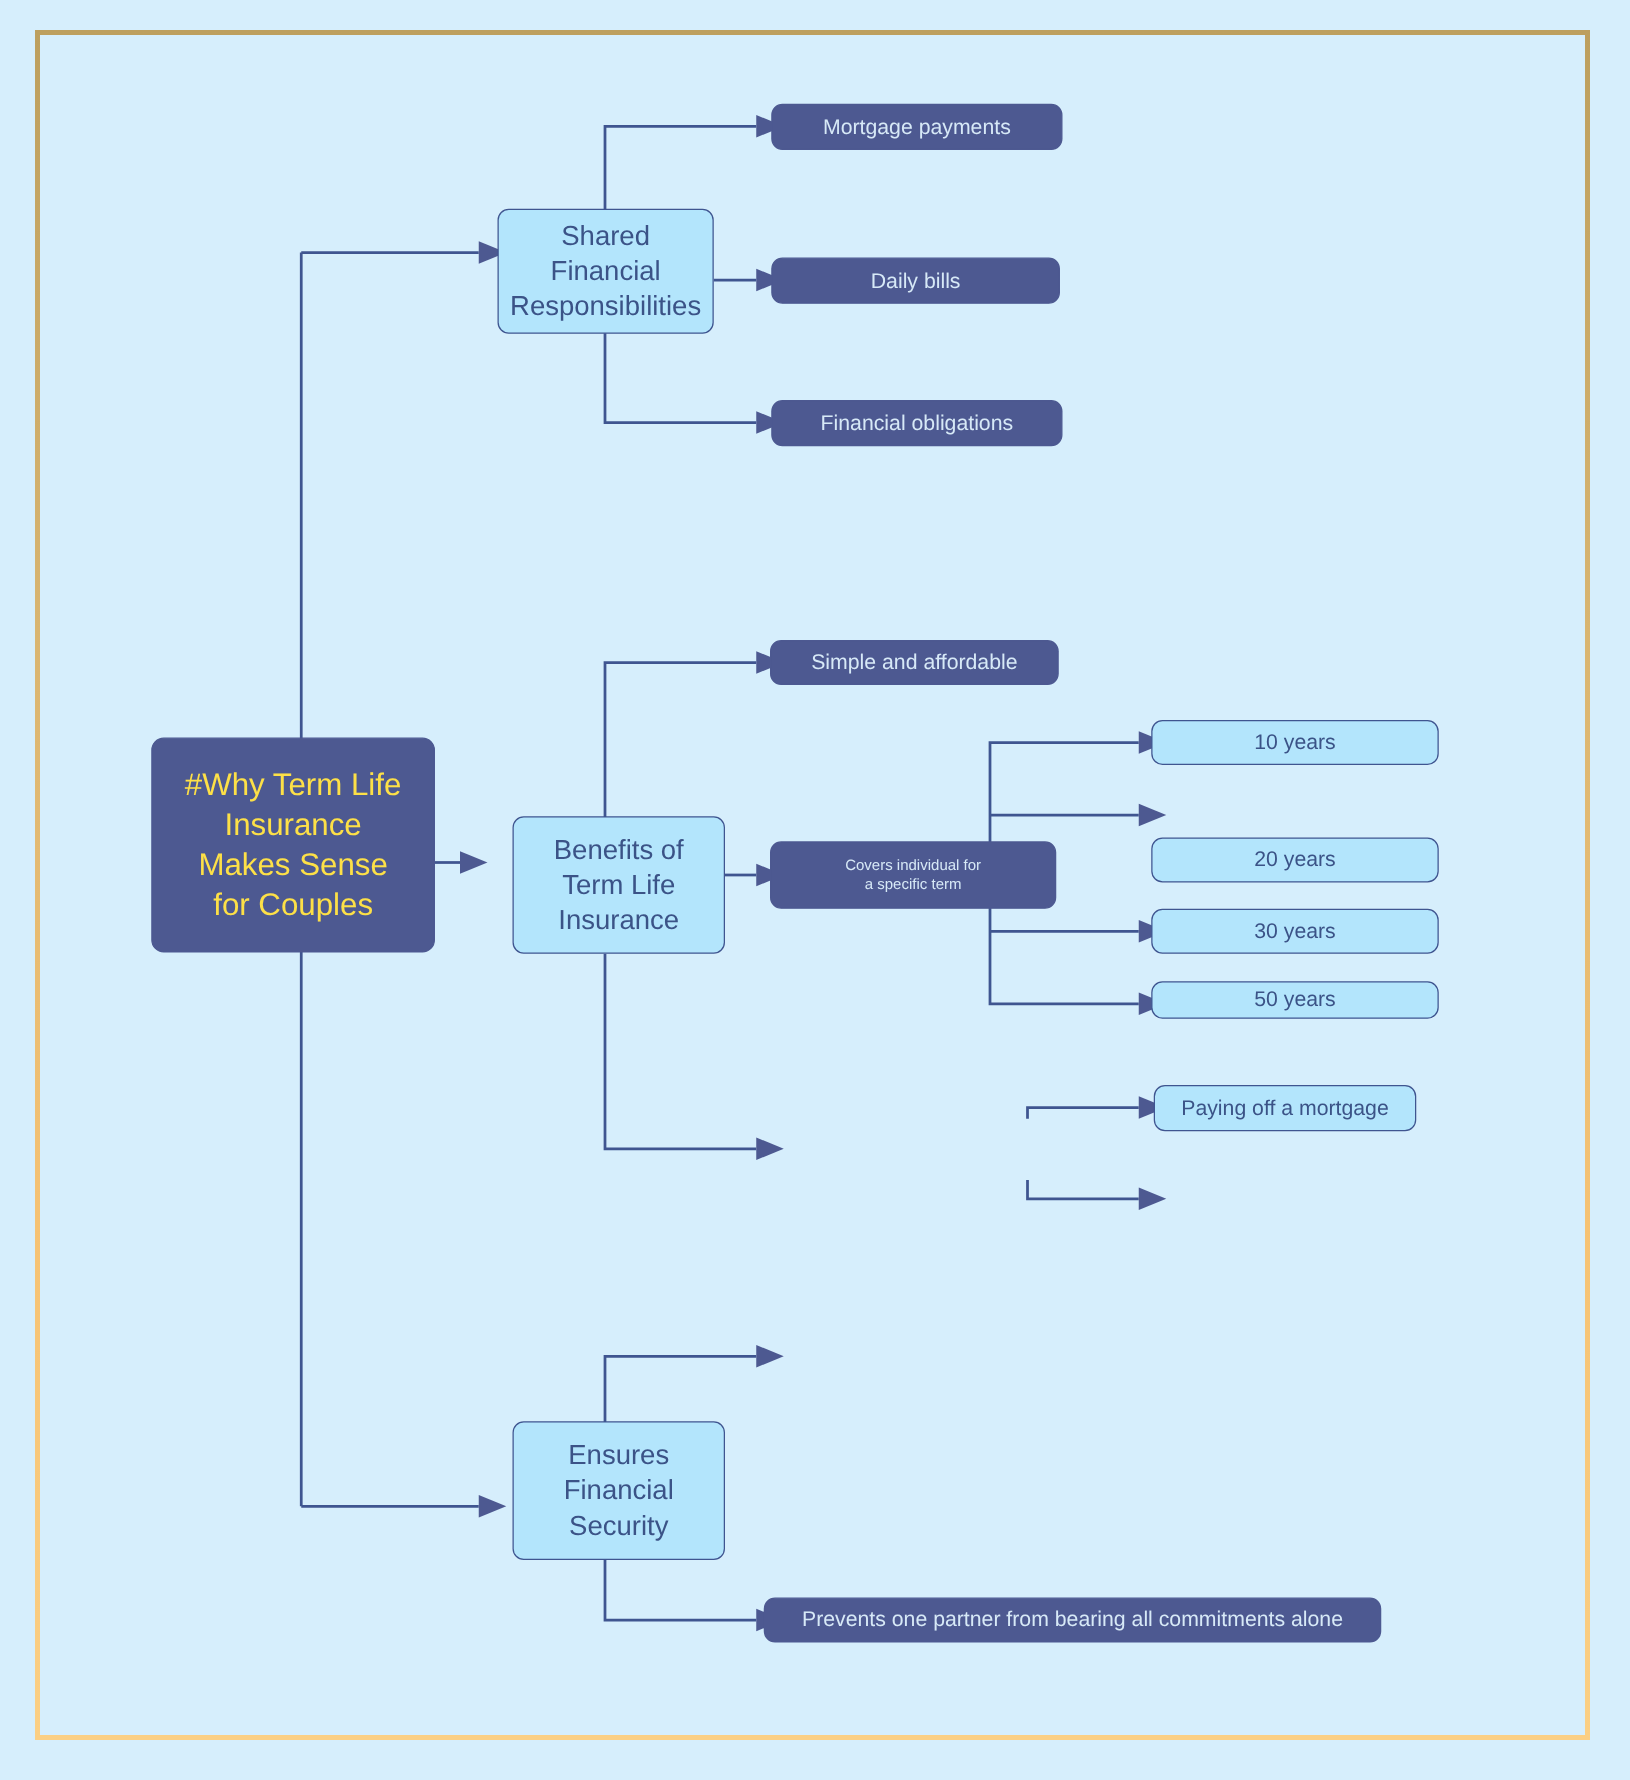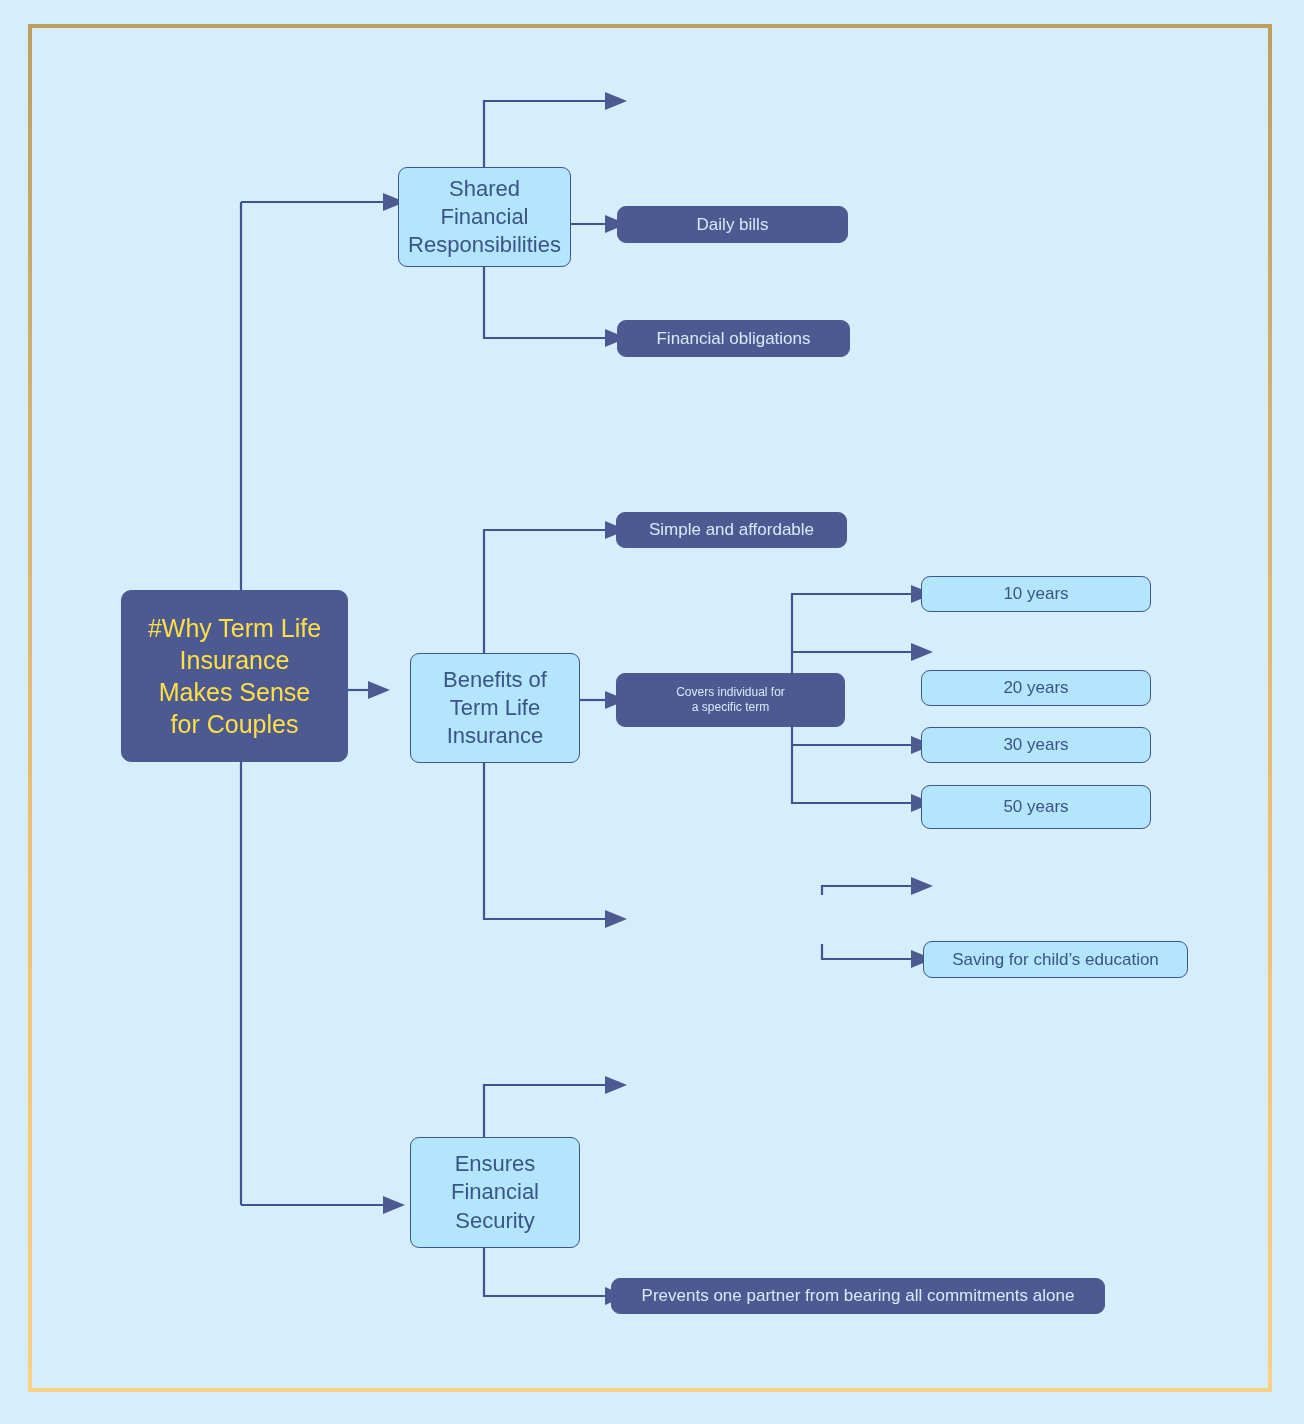--- a/index.html
+++ b/index.html
@@ -167,37 +167,38 @@
   </svg>
 
   <div class="node root" style="left:121px; top:590px; width:227px; height:172px; font-size:25px;">#Why Term Life
 Insurance
 Makes Sense
 for Couples</div>
 
   <div class="node light" style="left:398px; top:167px; width:173px; height:100px; font-size:22px;">Shared
 Financial
 Responsibilities</div>
+  <div class="node dark" style="left:617px; top:83px; width:233px; height:37px; font-size:17px;">Mortgage payments</div>
   <div class="node dark" style="left:617px; top:206px; width:231px; height:37px; font-size:17px;">Daily bills</div>
   <div class="node dark" style="left:617px; top:320px; width:233px; height:37px; font-size:17px;">Financial obligations</div>
 
   <div class="node light" style="left:410px; top:653px; width:170px; height:110px; font-size:22px;">Benefits of
 Term Life
 Insurance</div>
 
   <div class="node dark" style="left:616px; top:512px; width:231px; height:36px; font-size:17px;">Simple and affordable</div>
 
   <div class="node dark" style="left:616px; top:673px; width:229px; height:54px; font-size:12px;">Covers individual for
 a specific term</div>
 
   <div class="node light" style="left:921px; top:576px; width:230px; height:36px; font-size:17px;">10 years</div>
   <div class="node light" style="left:921px; top:634px; width:230px; height:36px; font-size:17px;margin-top:36px;">20 years</div>
   <div class="node light" style="left:921px; top:727px; width:230px; height:36px; font-size:17px;">30 years</div>
-  <div class="node light" style="left:921px; top:785px; width:230px; height:44px; font-size:17px;">50 years</div>
-
-  <div class="node light" style="left:923px; top:941px; width:265px; height:37px; font-size:17px;">Saving for child’s education</div>
+  <div class="node light" style="left:921px; top:785px; width:230px; height:30px; font-size:17px;">50 years</div>
+
+  <div class="node light" style="left:923px; top:868px; width:210px; height:37px; font-size:17px;">Paying off a mortgage</div>
 
   <div class="node light" style="left:410px; top:1137px; width:170px; height:111px; font-size:22px;">Ensures
 Financial
 Security</div>
   <div class="node dark" style="left:611px; top:1278px; width:494px; height:36px; font-size:17px;">Prevents one partner from bearing all commitments alone</div>
 
 </div>
 
 </body></html>

